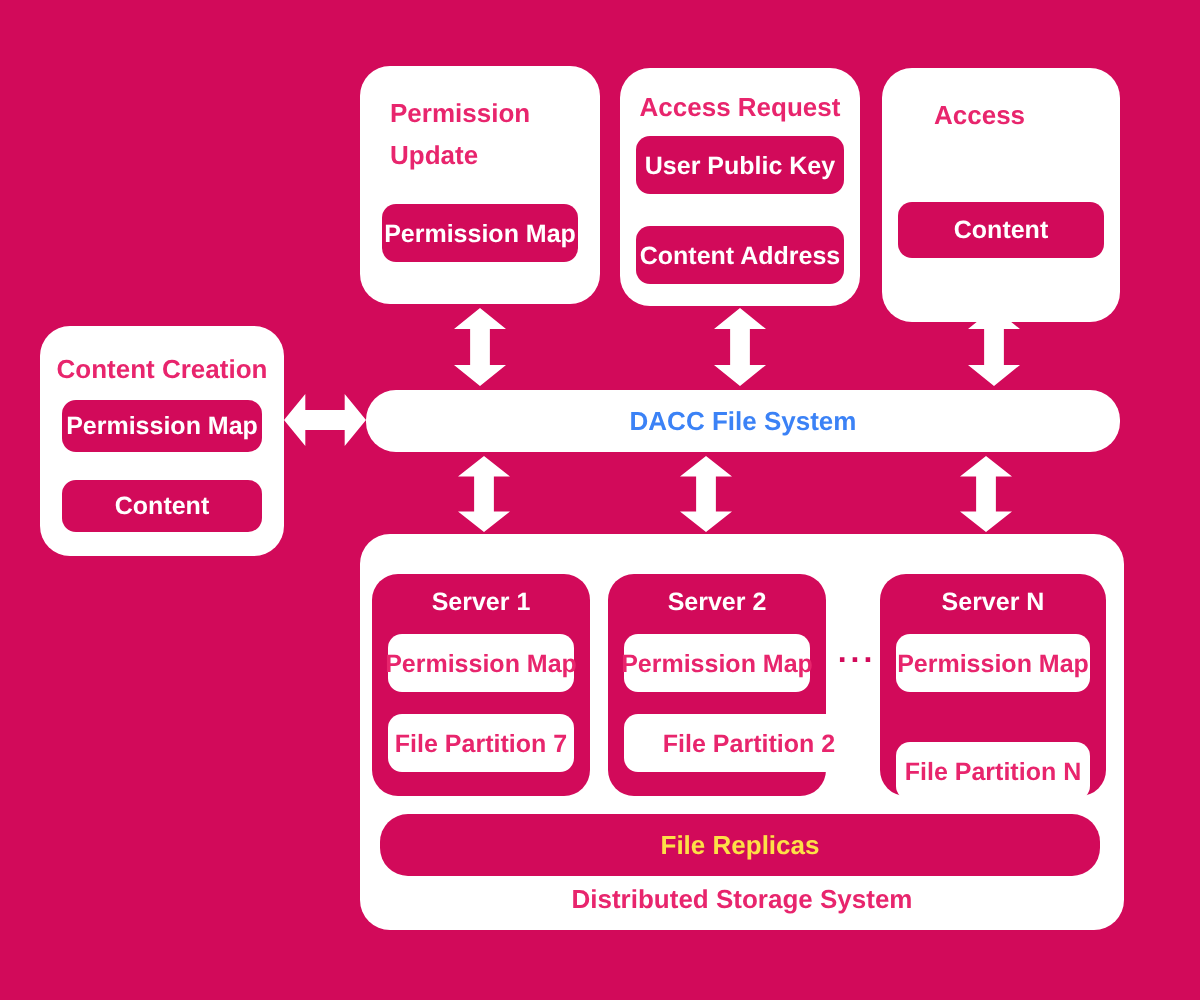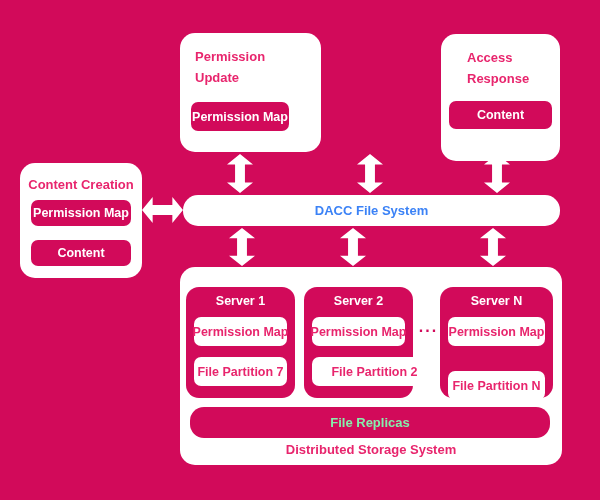--- a/index.html
+++ b/index.html
@@ -63,21 +63,21 @@
     position: absolute;
     left: 0; right: 0; top: 7px;
     text-align: center;
     color: #FFFFFF;
     font-size: 12.5px;
   }
   .pbar {
     position: absolute;
     background: #D20A5A;
     border-radius: 14px;
-    color: #86efac;
+    color: #fde047;
     font-size: 13px;
     display: flex;
     align-items: center;
     justify-content: center;
   }
   .varrow {
     position: absolute;
     width: 26px;
     height: 39px;
     background: #FFFFFF;
@@ -101,33 +101,37 @@
 <body>
 
 <div class="stage">
 
   <div class="wbox" style="left:20px; top:163px; width:122px; height:115px;">
     <div class="wtitle center" style="left:0; right:0; top:11px;">Content Creation</div>
     <div class="pchip" style="left:11px; top:37px; width:100px; height:26px;">Permission Map</div>
     <div class="pchip" style="left:11px; top:77px; width:100px; height:26px;">Content</div>
   </div>
 
-  <div class="wbox" style="left:180px; top:33px; width:120px; height:119px;padding-left:21px;">
+  <div class="wbox" style="left:180px; top:33px; width:120px; height:119px;">
     <div class="wtitle" style="left:15px; top:13px;">
       <div>Permission</div>
       <div>Update</div>
     </div>
     <div class="pchip" style="left:11px; top:69px; width:98px; height:29px;">Permission Map</div>
   </div>
 
+  <div class="wbox" style="left:310px; top:34px; width:120px; height:119px;">
+    <div class="wtitle center" style="left:0; right:0; top:9px;">Access Request</div>
+    <div class="pchip" style="left:8px; top:34px; width:104px; height:29px;">User Public Key</div>
+    <div class="pchip" style="left:8px; top:79px; width:104px; height:29px;">Content Address</div>
+  </div>
 
   <div class="wbox" style="left:441px; top:34px; width:119px; height:127px;">
     <div class="wtitle" style="left:26px; top:13px;">
       <div>Access</div>
-      <div>Response</div>
     </div>
     <div class="pchip" style="left:8px; top:67px; width:103px; height:28px;">Content</div>
   </div>
 
   <div class="wbox bar" style="left:183px; top:195px; width:377px; height:31px;">
     <span>DACC File System</span>
   </div>
 
   <div class="varrow" style="left:227px; top:154px;"></div>
   <div class="varrow" style="left:357px; top:154px;"></div>

